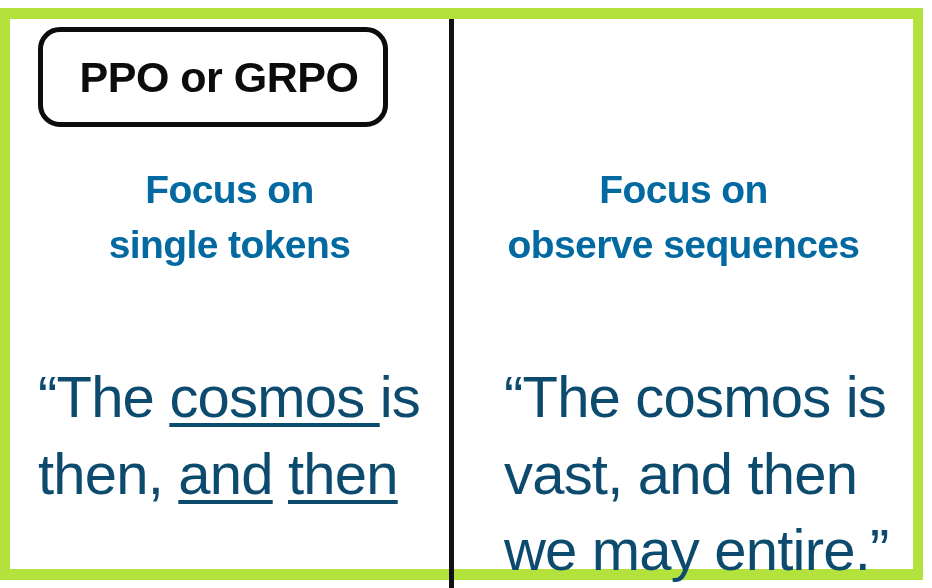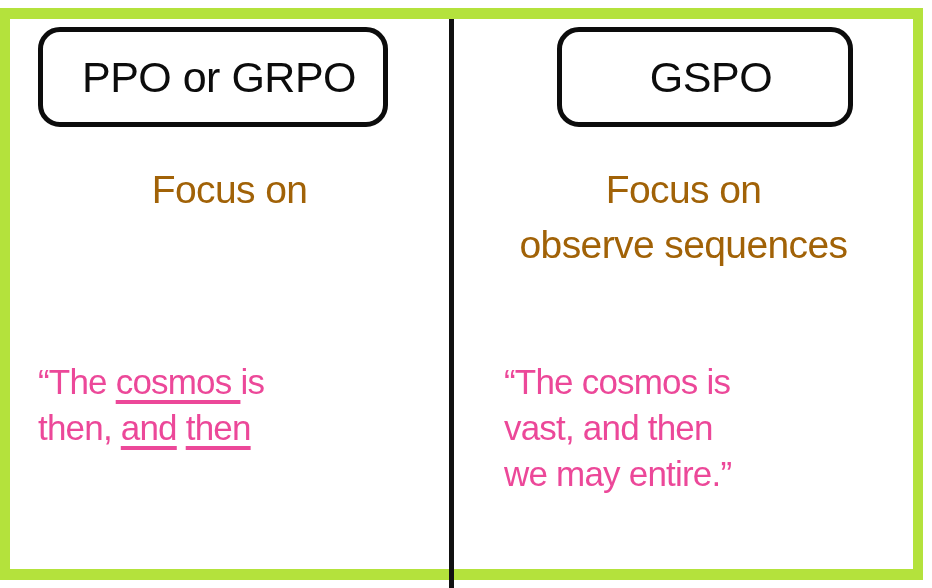--- a/index.html
+++ b/index.html
@@ -61,49 +61,49 @@
     display: flex;
     align-items: center;
     justify-content: center;
     box-sizing: border-box;
   }
   #method-box-left  { left: 28px;  width: 350px; }
   #method-box-right { left: 103px; width: 296px; }
 
   .method-label {
     font-size: 43px;
-    font-weight: normal;
+    font-weight: bold;
     color: #0c0c0c;
     letter-spacing: -0.5px;
     line-height: 1;
     white-space: nowrap;
     margin-left: 12px;
   }
 
   
   .focus-heading {
     position: absolute;
     top: 143px;
     width: 100%;
     text-align: center;
     font-size: 39px;
-    font-weight: normal;
-    color: #a16207;
+    font-weight: bold;
+    color: #0369a1;
     line-height: 1.42;
     letter-spacing: -0.6px;
   }
   .focus-heading .line { display: block; }
 
   
   .quote {
     position: absolute;
     top: 340px;
-    font-size: 35px;
+    font-size: 58px;
     font-weight: normal;
-    color: #ec4899;
+    color: #0c4a6e;
     line-height: 1.32;
     letter-spacing: -0.8px;
   }
   #quote-left  { left: 28px;  width: 400px; text-align: left; }
   #quote-right { left: 50px;  width: 410px; text-align: left; }
   .quote .line { display: block; white-space: pre; }
 
   .tok-underline {
     text-decoration: underline;
     text-decoration-thickness: 4px;
@@ -132,31 +132,29 @@
   <div class="frame-edge" id="frame-right"></div>
 
   <div id="divider"></div>
 
   <div class="panel" id="panel-left">
     <div class="method-box" id="method-box-left">
       <span class="method-label">PPO or GRPO</span>
     </div>
     <div class="focus-heading">
       <span class="line">Focus on</span>
+      <span class="line">single tokens</span>
     </div>
     <div class="quote" id="quote-left">
         <span class="line"><span>“The </span><span class="tok-underline">cosmos </span><span>is</span></span>
         <span class="line"><span>then, </span><span class="tok-underline">and</span><span> </span><span class="tok-underline">then</span></span>
       </div>
   </div>
 
   <div class="panel" id="panel-right">
-    <div class="method-box" id="method-box-right">
-      <span class="method-label">GSPO</span>
-    </div>
     <div class="focus-heading">
       <span class="line">Focus on</span>
       <span class="line">observe sequences</span>
     </div>
     <div class="quote" id="quote-right">
         <span class="line"><span>“The cosmos is</span></span>
         <span class="line"><span>vast, and then</span></span>
         <span class="line"><span>we may entire.”</span></span>
       </div>
   </div>

